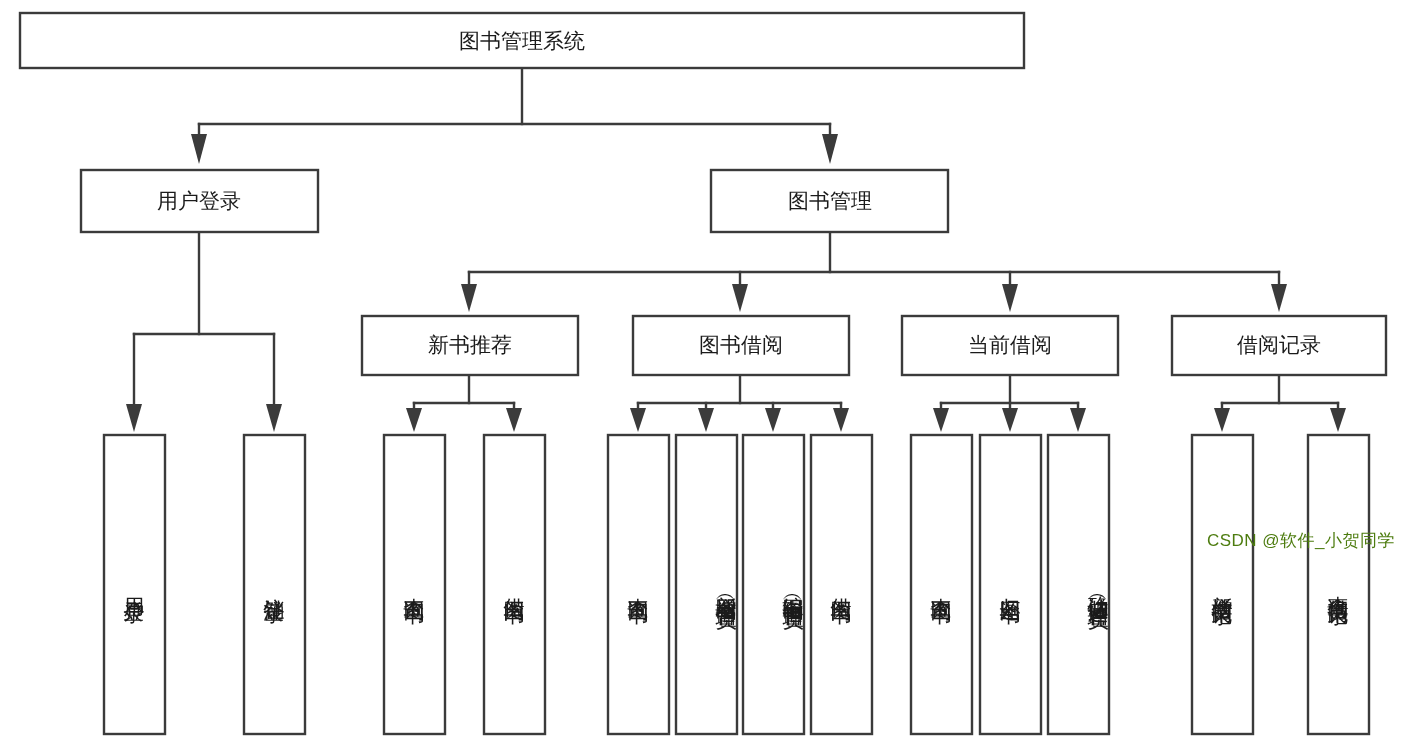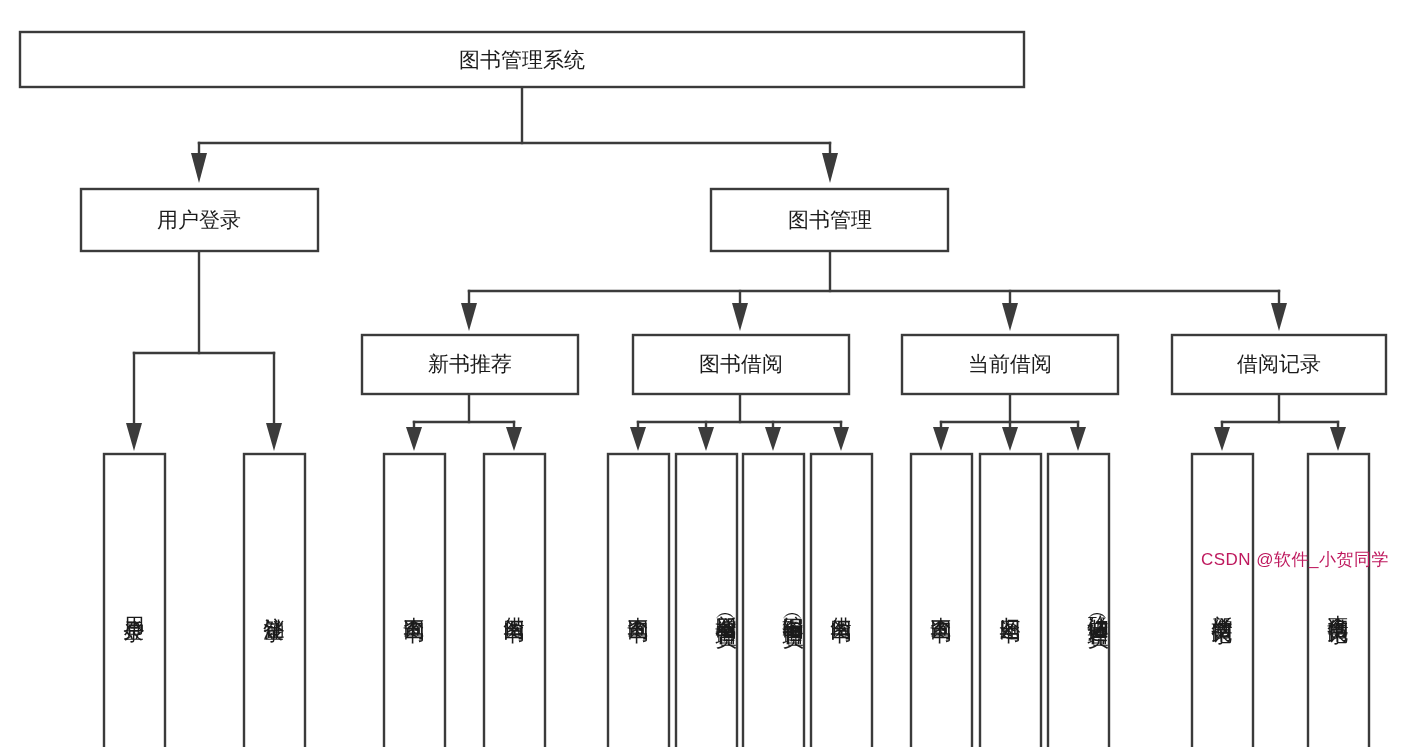--- a/index.html
+++ b/index.html
@@ -11,21 +11,20 @@
     width: 1405px;
     height: 747px;
     font-family: "Liberation Sans", "DejaVu Sans", sans-serif;
     overflow: hidden;
   }
   #diagram-root {
     position: relative;
     width: 1405px;
     height: 558px;
     background: #ffffff;
-    margin-top: 19px;
   }
   svg#tree-svg {
     position: absolute;
     left: 0;
     top: 0;
     width: 1405px;
     height: 747px;
   }
   .node-box {
     fill: #ffffff;
@@ -60,25 +59,25 @@
     letter-spacing: 2px;
     line-height: 1;
     display: flex;
     align-items: center;
     justify-content: center;
     text-align: center;
     pointer-events: none;
   }
   .watermark {
     position: absolute;
-    right: 16px;
+    right: 10px;
     bottom: 6px;
     font-family: "Liberation Sans", "DejaVu Sans", sans-serif;
     font-size: 17px;
-    color: #be185d;
+    color: #4d7c0f;
     letter-spacing: 0.5px;
     white-space: nowrap;
   }
 </style>
 </head>
 <body>
 
 <div id="diagram-root">
 
   <svg id="tree-svg" viewBox="0 0 1405 747">

